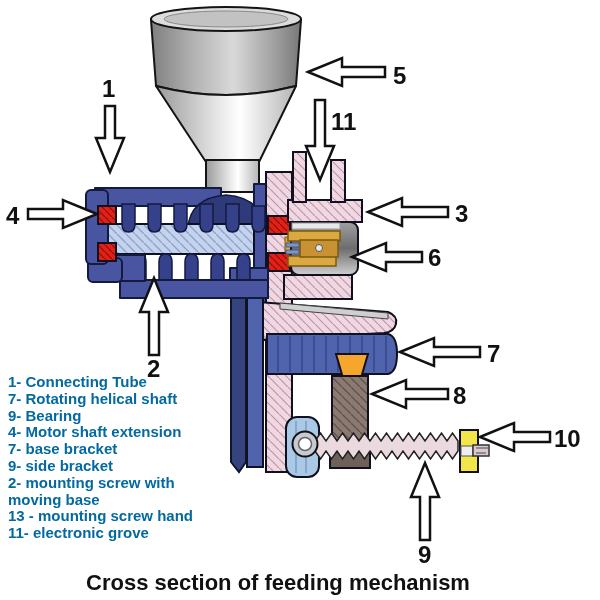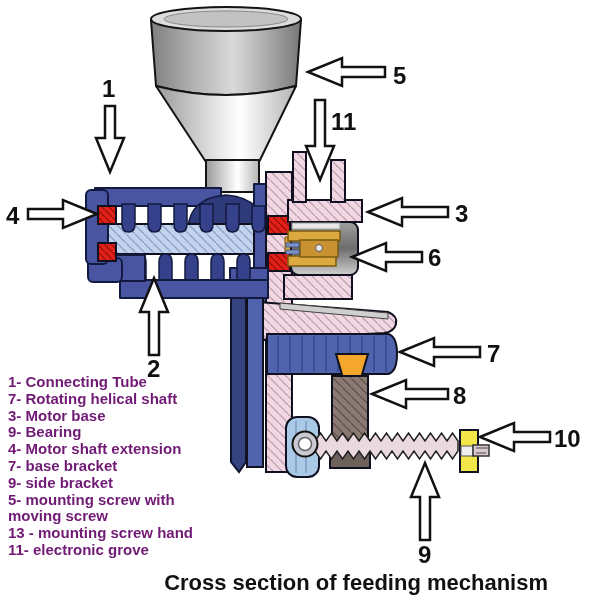--- a/index.html
+++ b/index.html
@@ -10,23 +10,23 @@
   .tube{fill:#4a55a2;stroke:#131a40;stroke-width:2;stroke-linejoin:round;}
   .fin{fill:#36418c;stroke:#131a40;stroke-width:1.5;}
   .bowl{fill:#2e3a7a;stroke:#131a40;stroke-width:1.5;}
   .strip-navy{fill:#35447f;stroke:#10152e;stroke-width:2;}
   .bracket{stroke:#101020;stroke-width:2;}
   .detail-line{stroke:#36478f;stroke-width:2;opacity:.8;}
   .mbase-line{stroke:#7d9cc0;stroke-width:1.5;}
   .arrow{fill:#ffffff;stroke:#111111;stroke-width:2.5;stroke-linejoin:miter;}
   .callout-num{font-family:"Liberation Sans",sans-serif;font-weight:bold;font-size:24px;fill:#111111;}
   .legend{position:absolute;left:8px;top:374px;width:250px;line-height:16.8px;
-          font-size:15px;font-weight:bold;color:#701a75;}
+          font-size:15px;font-weight:bold;color:#0369a1;}
   .legend-line{white-space:nowrap;}
-  .title{position:absolute;left:8px;top:570px;width:540px;text-align:right;
+  .title{position:absolute;left:8px;top:570px;width:540px;text-align:center;
          font-size:22px;font-weight:bold;color:#111111;}
 </style>
 </head>
 <body>
 
 <div id="stage">
 
 <svg id="diagram" width="600" height="600" viewBox="0 0 600 600">
   <defs>
     <linearGradient id="funnelBody" x1="0" y1="0" x2="1" y2="0">
@@ -205,26 +205,25 @@
     <text class="callout-num" x="554" y="447">10</text>
 
     <polygon class="arrow" points="320,180 306,146 315,146 315,100 325,100 325,146 334,146"></polygon>
     <text class="callout-num" x="331" y="130">11</text>
   </g>
 </svg>
 
 <div class="legend">
   <div class="legend-line">1- Connecting Tube</div>
   <div class="legend-line">7- Rotating helical shaft</div>
-  <div class="legend-line">3- Motor base</div>
   <div class="legend-line">9- Bearing</div>
   <div class="legend-line">4- Motor shaft extension</div>
   <div class="legend-line">7- base bracket</div>
   <div class="legend-line">9- side bracket</div>
-  <div class="legend-line">5- mounting screw with</div>
-  <div class="legend-line">moving screw</div>
+  <div class="legend-line">2- mounting screw with</div>
+  <div class="legend-line">moving base</div>
   <div class="legend-line">13 - mounting screw hand</div>
   <div class="legend-line">11- electronic grove</div>
 </div>
 
 <div class="title">Cross section of feeding mechanism</div>
 
 </div>
 
 </body></html>

